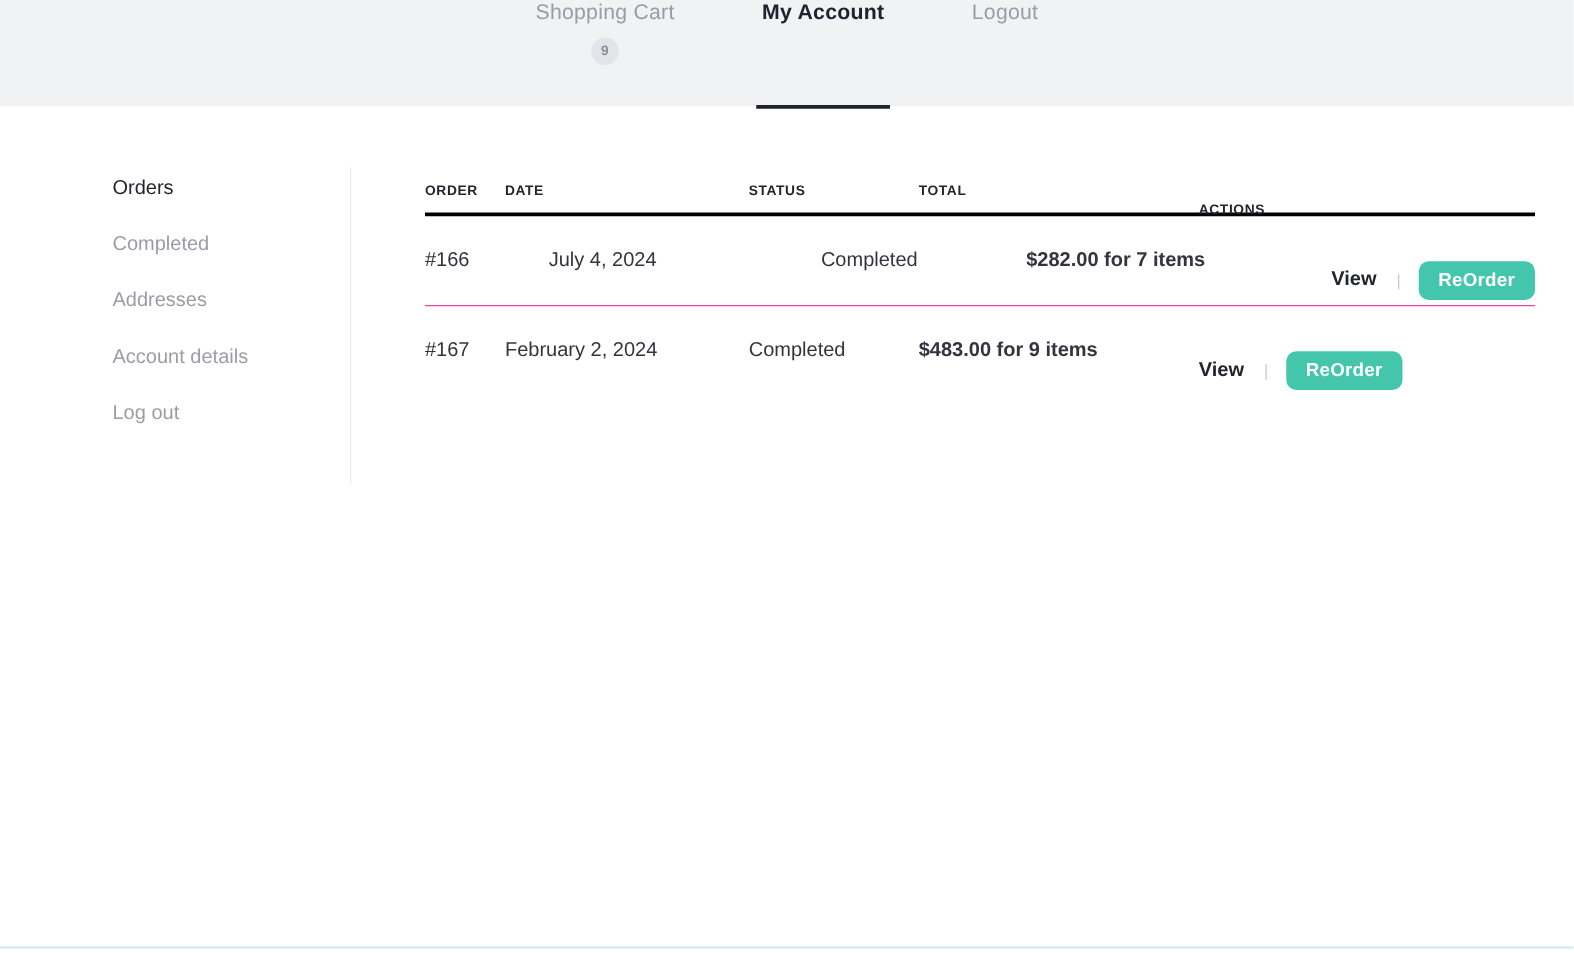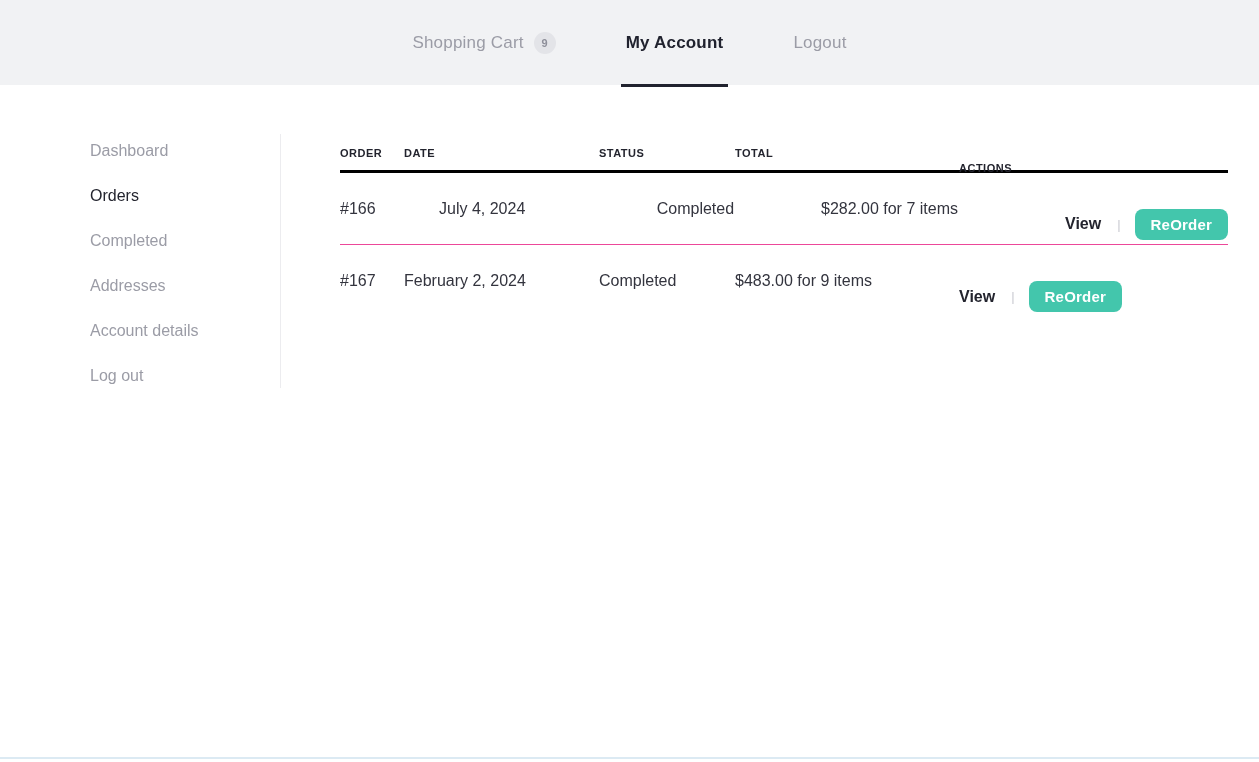--- a/index.html
+++ b/index.html
@@ -25,20 +25,21 @@
     position: relative;
     display: flex;
     align-items: center;
     gap: 10px;
     padding: 0 35px;
     font-size: 17px;
     letter-spacing: 0.2px;
     color: #9b9ca6;
     font-weight: 500;
     cursor: pointer;
+    flex-direction: column;
   }
   .nav-item.active {
     color: #20222e;
     font-weight: 700;
   }
   .nav-item.active .underline {
     position: absolute;
     left: 30px; right: 30px;
     bottom: -2px;
     height: 3px;
@@ -104,21 +105,21 @@
     align-items: center;
   }
   .t-row:not(:last-child) { border-bottom: 1px solid #ec4899; gap: 41px; }
   .t-row .cell {
     font-size: 16px;
     color: #33343e;
   }
   .col-order  { width: 64px;  }
   .col-date   { width: 195px; }
   .col-status { width: 136px; }
-  .col-total  { width: 224px; }
+  .col-total  { width: 224px; font-weight: bold; }
   .col-actions{ flex: 1; display: flex; align-items: center; margin-top: 31px; }
 
   .view-link {
     font-size: 16px;
     font-weight: 700;
     color: #23242e;
     cursor: pointer;
   }
   .action-sep {
     color: #c9cad1;
@@ -156,23 +157,20 @@
   <div class="nav-item active">
     <span>My Account</span>
     <span class="underline"></span>
   </div>
   <div class="nav-item">
     <span>Logout</span>
   </div>
 </div>
 
 <div class="sidebar">
-  <div class="side-item">
-    <span>Dashboard</span>
-  </div>
   <div class="side-item active">
     <span>Orders</span>
   </div>
   <div class="side-item">
     <span>Completed</span>
   </div>
   <div class="side-item">
     <span>Addresses</span>
   </div>
   <div class="side-item">

